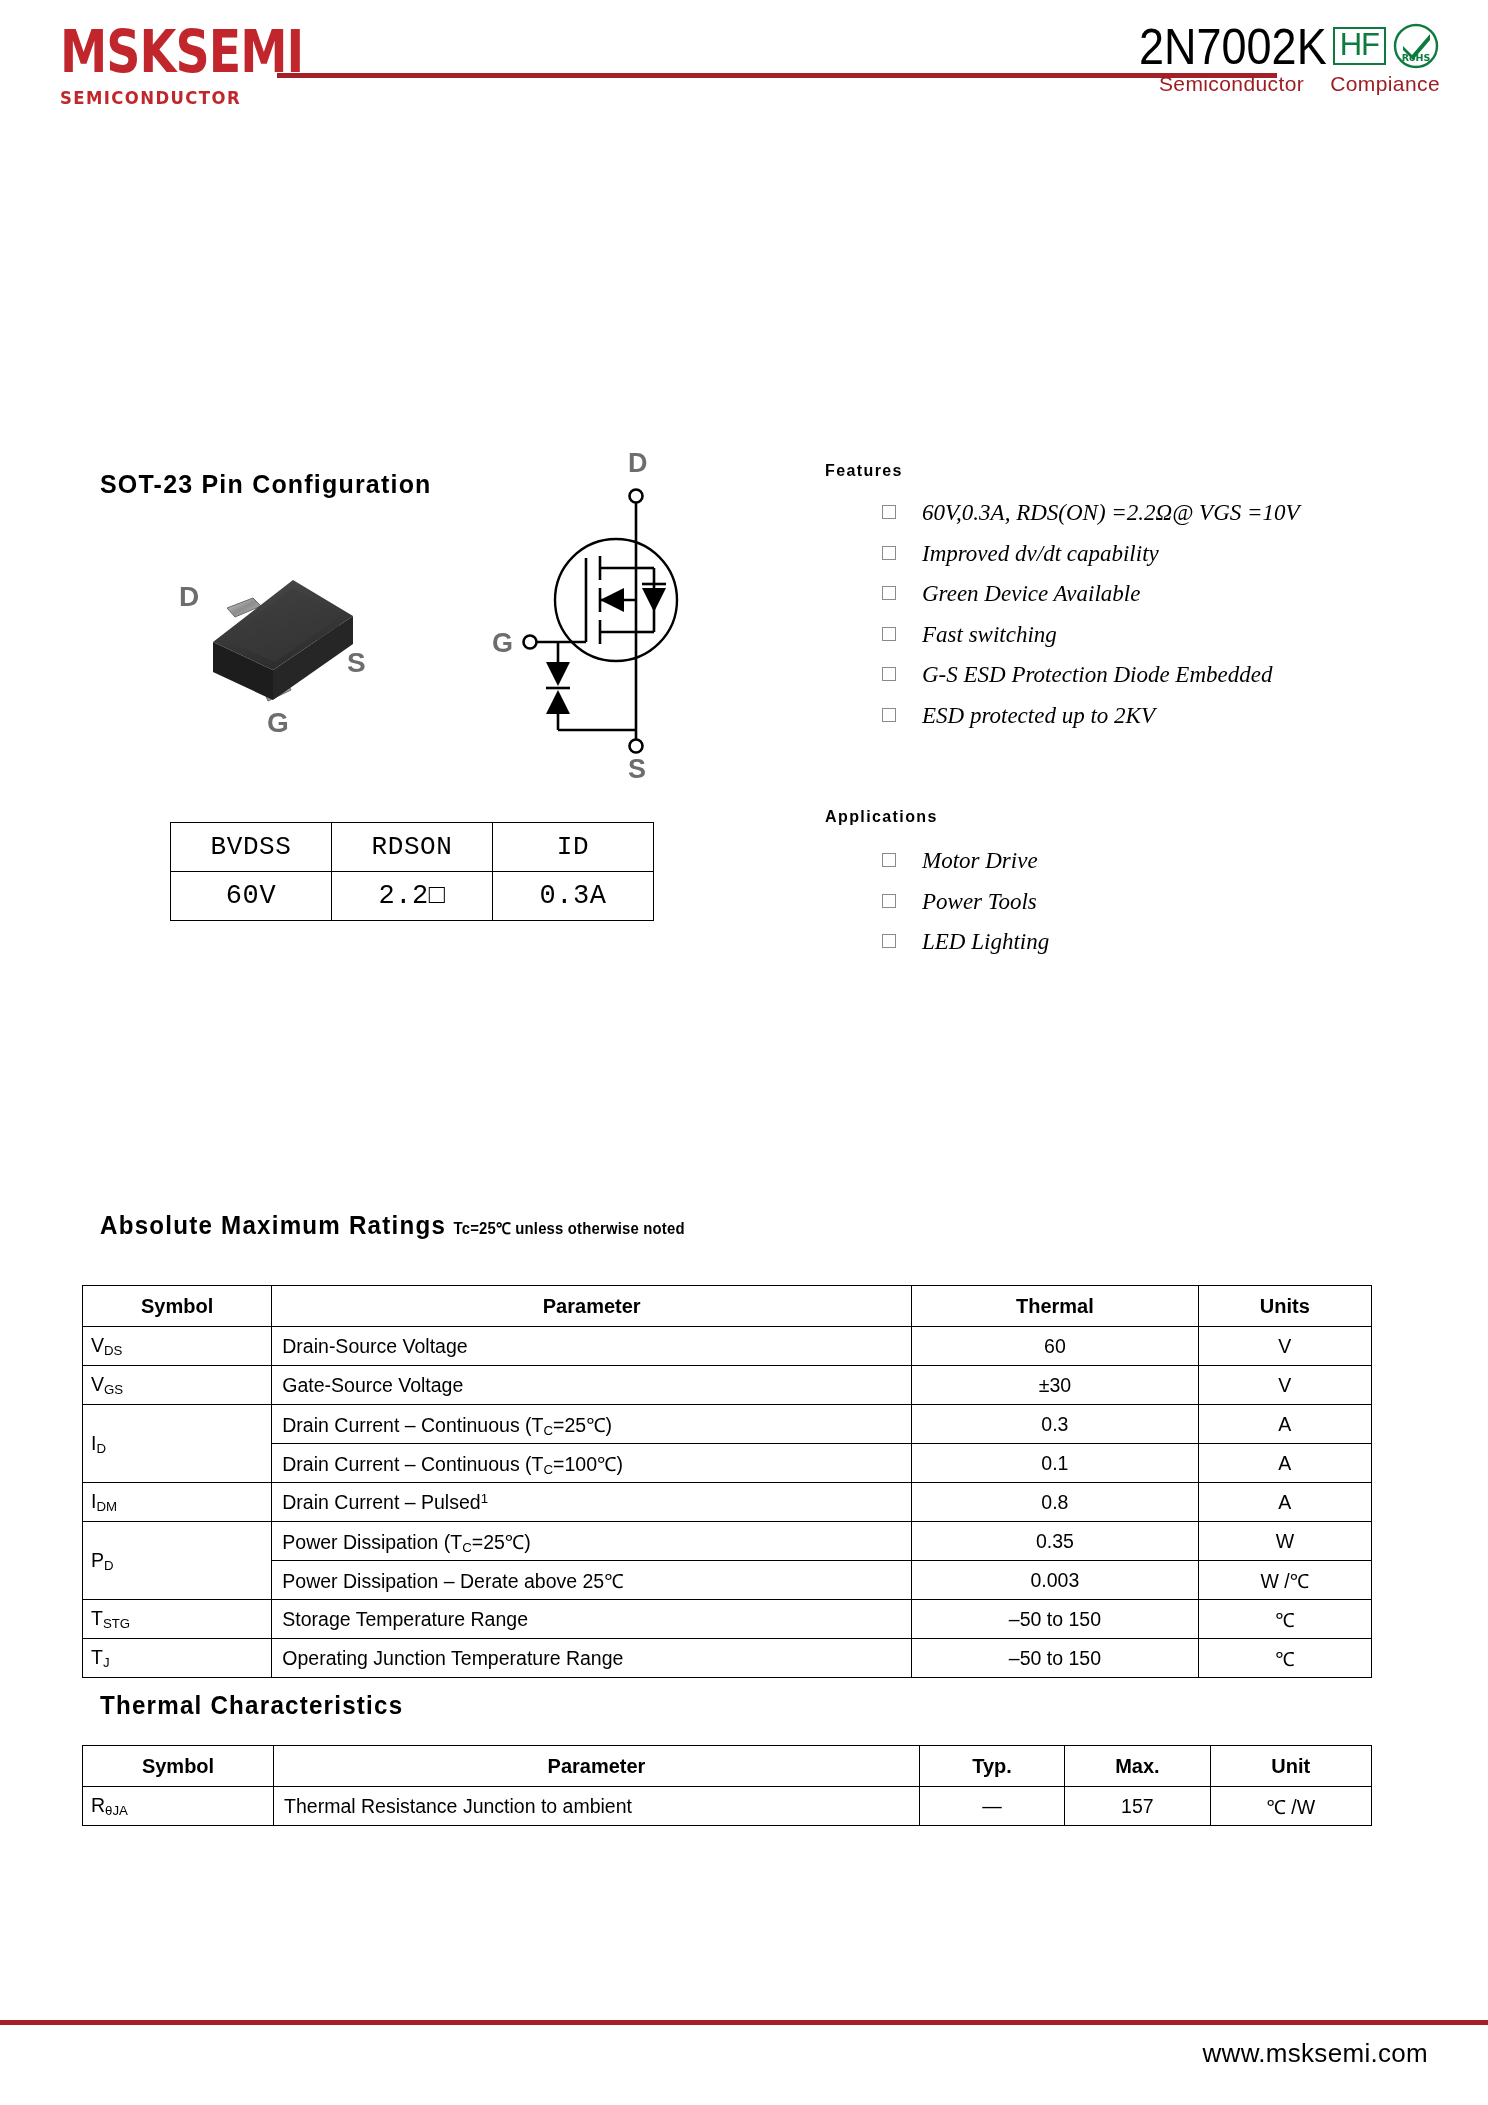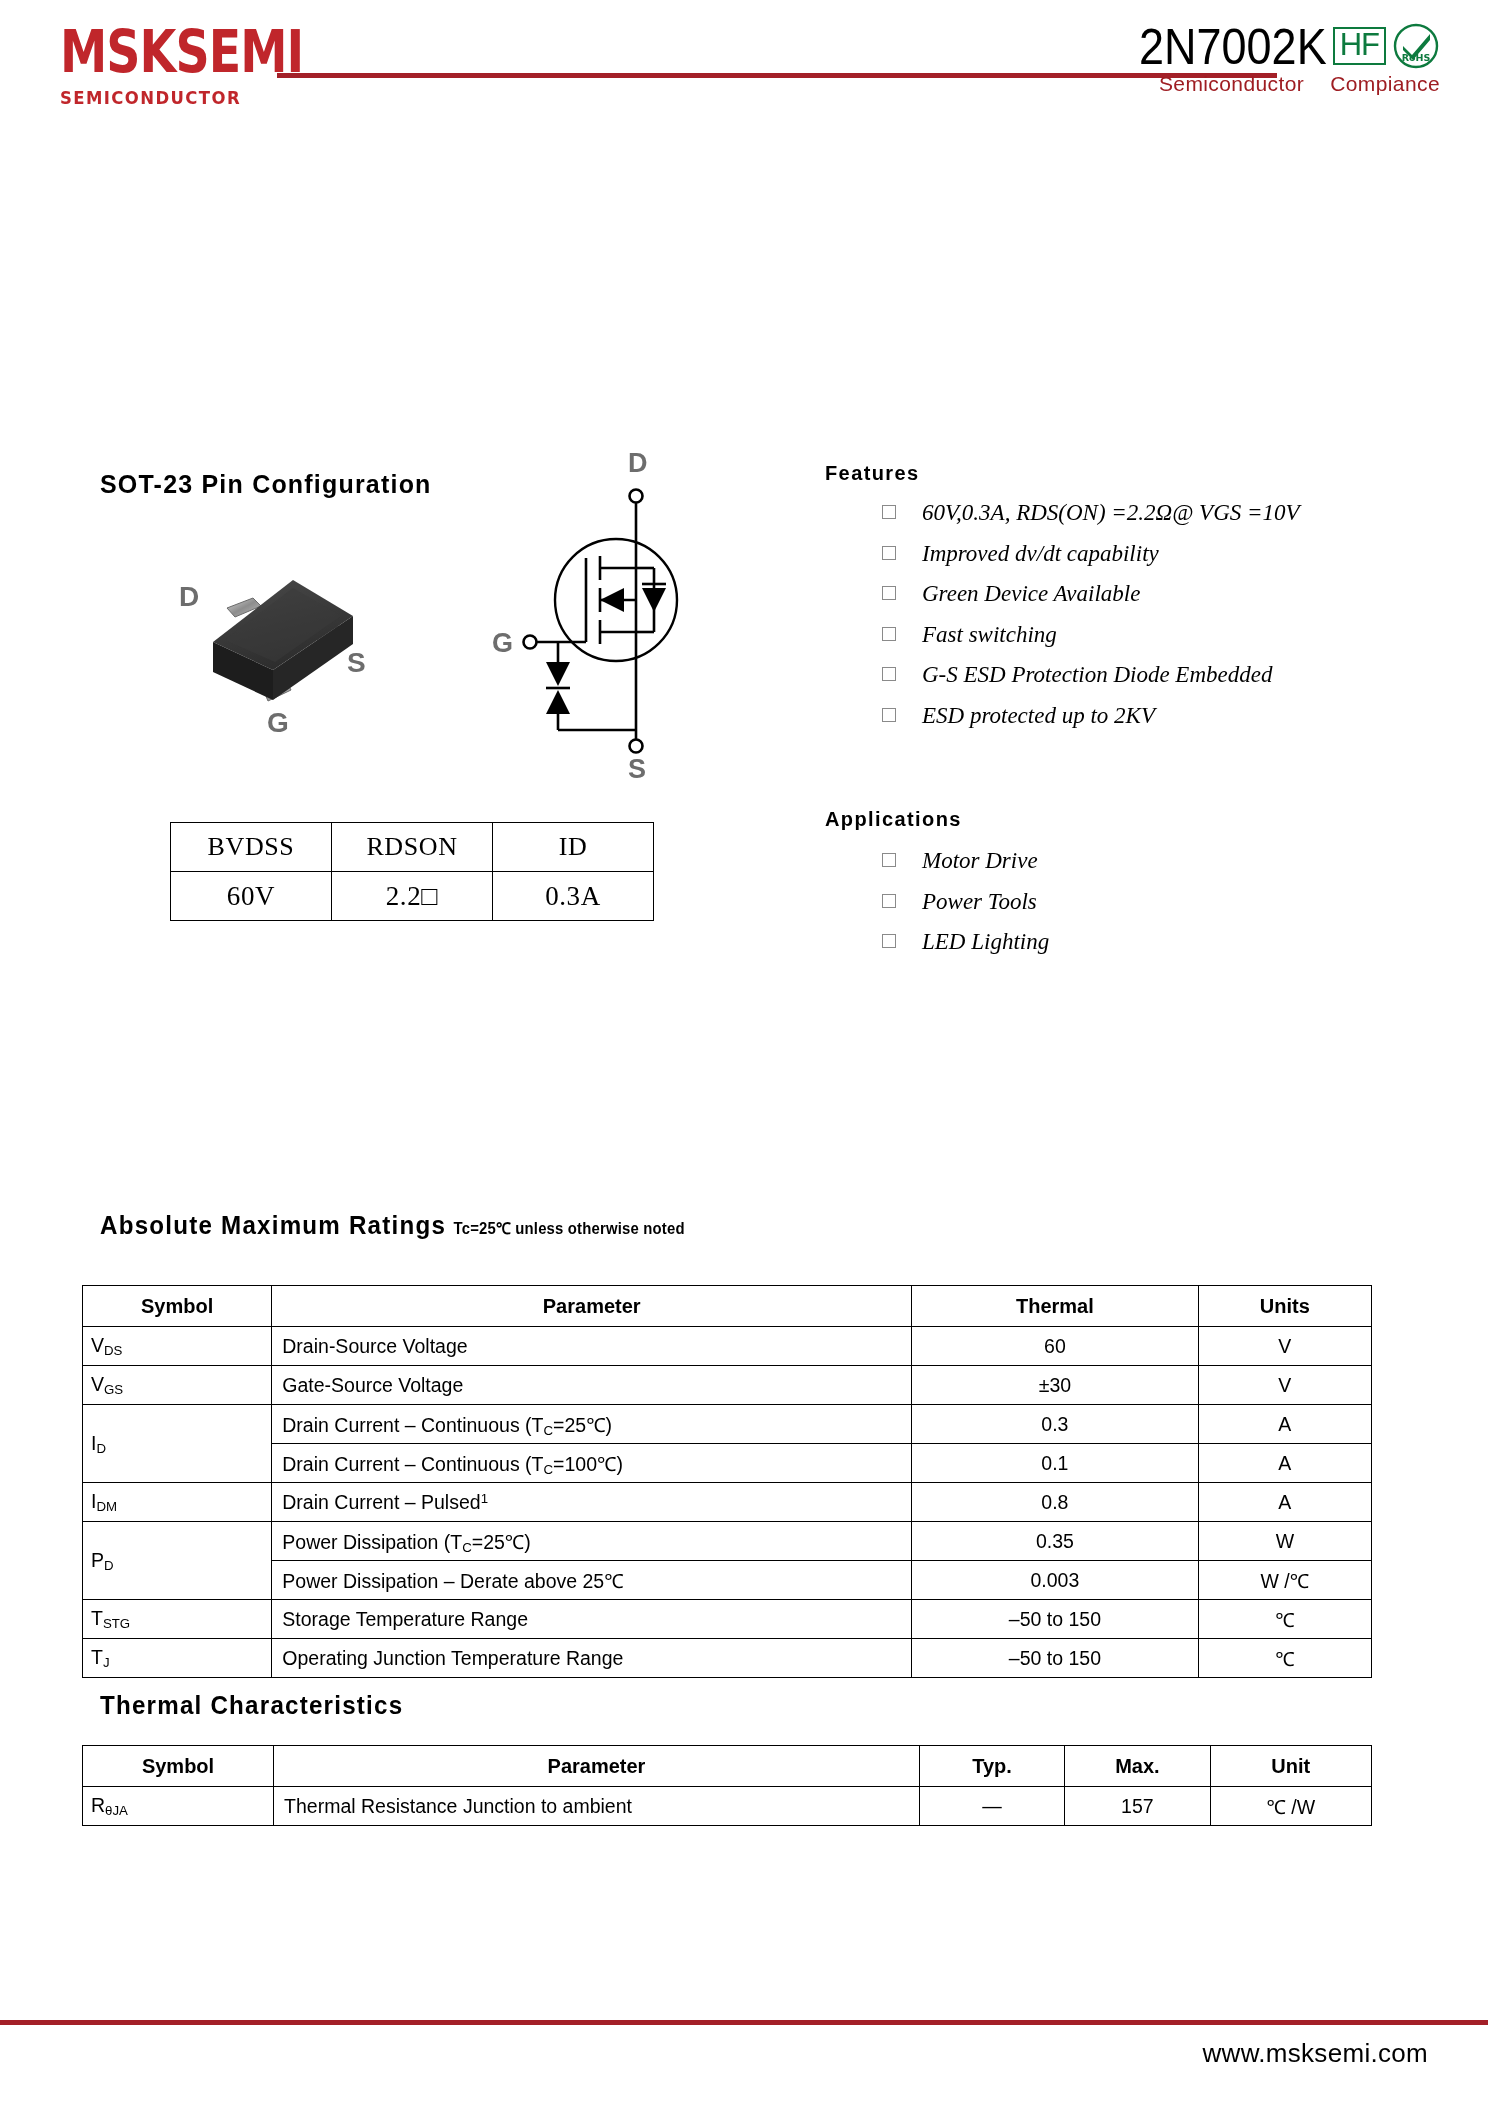--- a/index.html
+++ b/index.html
@@ -135,34 +135,34 @@
   #quick-table {
     position: absolute;
     left: 170px;
     top: 822px;
     border-collapse: collapse;
     table-layout: fixed;
   }
   #quick-table td {
     border: 1.8px solid #000;
     text-align: center;
-    font-family: Liberation Serif, serif;
+    font-family: Liberation Mono, monospace;
     font-size: 26px;
     height: 46px;
     width: 158px;
     letter-spacing: 0.6px;
   }
   #quick-table td.q-val { font-size: 27px; }
 
   
   .sec-title {
     position: absolute;
     font-family: "Liberation Sans", sans-serif;
     font-weight: bold;
-    font-size: 20px;
+    font-size: 16px;
     letter-spacing: 1.4px;
   }
   #features-title { left: 825px; top: 462px; }
   #applications-title { left: 825px; top: 808px; }
 
   .bullet-list {
     position: absolute;
     margin: 0;
     padding: 0;
     list-style: none;

